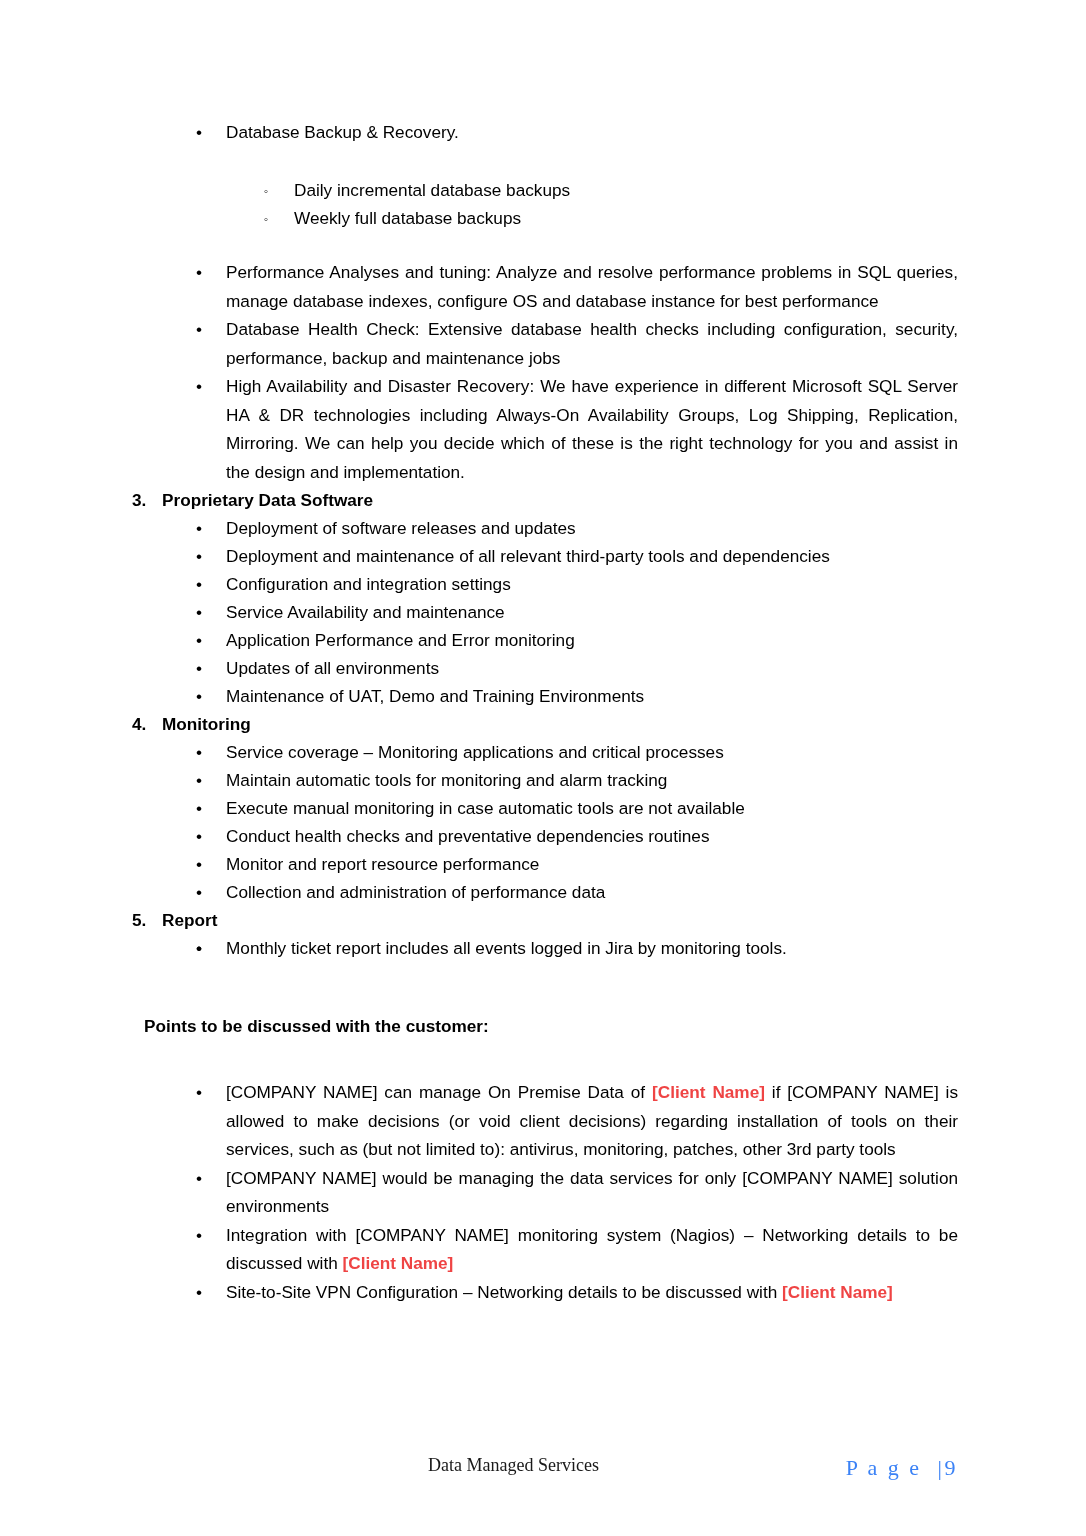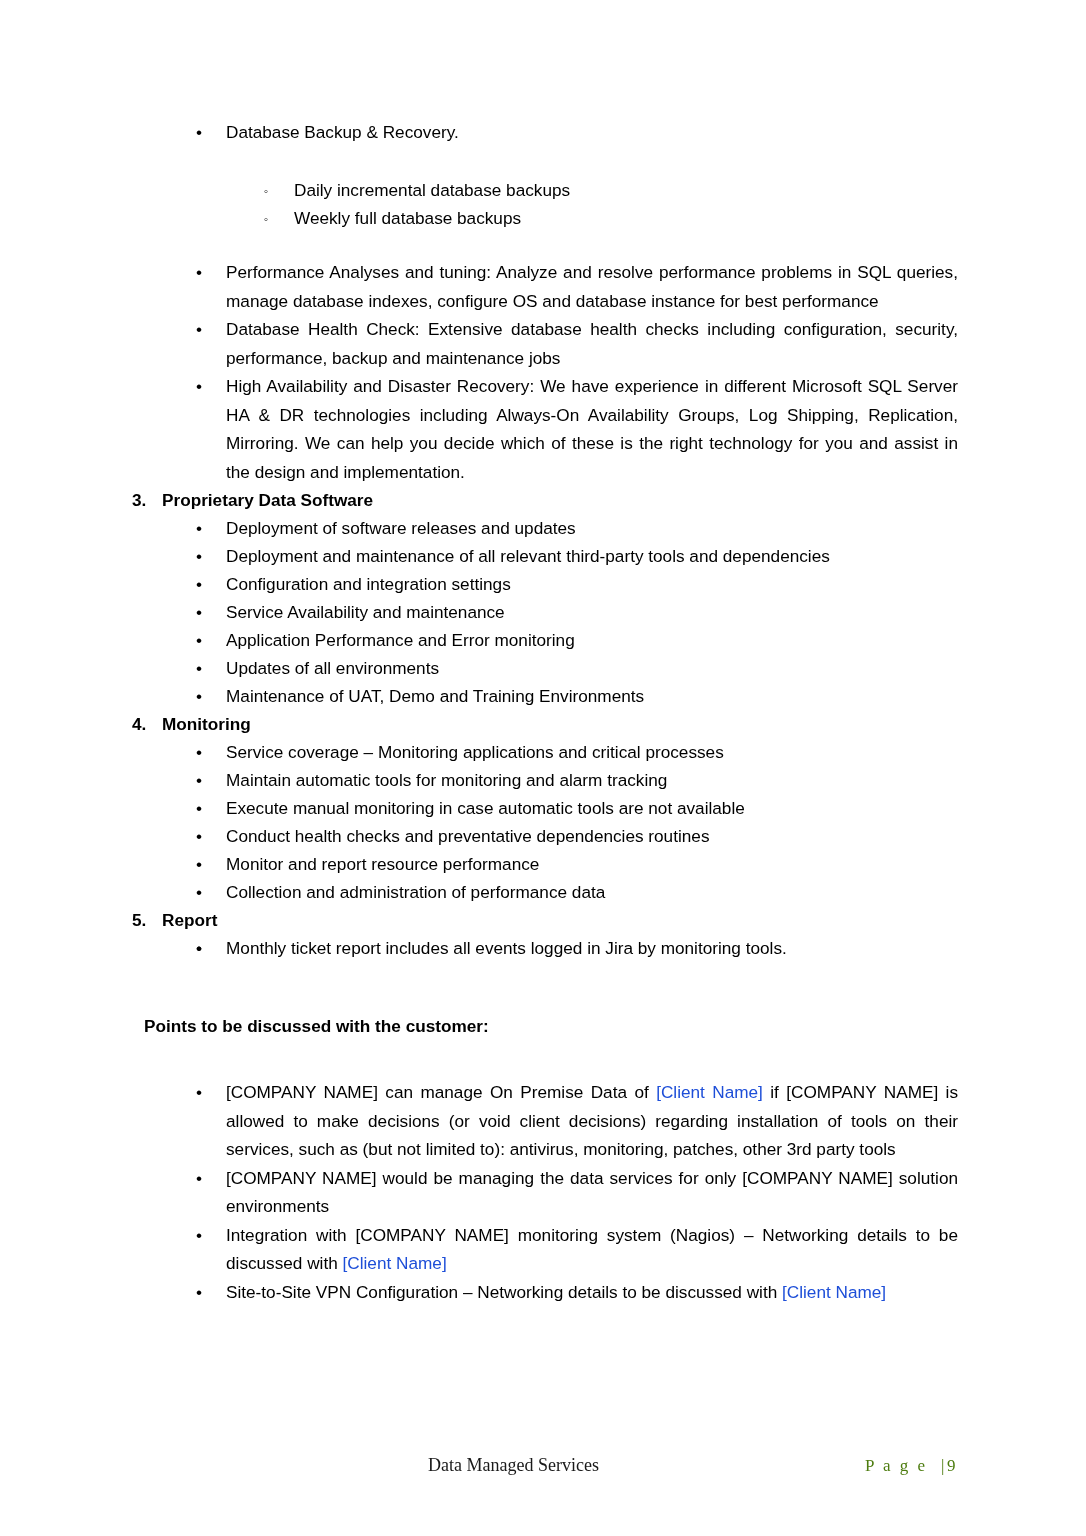--- a/index.html
+++ b/index.html
@@ -84,47 +84,47 @@
 
   .sectionhead {
     font-size: 17.2px;
     line-height: 28px;
     font-weight: bold;
     margin: 16px;
     padding-left: 0;
   }
 
   .client {
-    color: #1d4ed8;
-    font-weight: normal;
+    color: #ef4444;
+    font-weight: bold;
   }
   .gap-22 { height: 22px; }
   .gap-30 { height: 30px; }
   .gap-34 { height: 34px; }
 
   
   .footer {
     position: absolute;
     left: 128px;
     top: 1455px;
     width: 830px;
     display: flex;
     justify-content: space-between;
-    align-items: flex-end;
+    align-items: flex-start;
   }
   .footer-title {
     font-family: "Liberation Serif", serif;
     font-size: 18px;
     color: #1a1a1a;
     padding-left: 300px;
   }
   .footer-page {
     font-family: "Liberation Serif", serif;
-    font-size: 17px;
-    color: #4d7c0f;
+    font-size: 22px;
+    color: #3b82f6;
     letter-spacing: 2.5px;
     white-space: pre;
   }
 </style>
 </head>
 <body>
 
 <div class="page">
 
   <div class="content">

